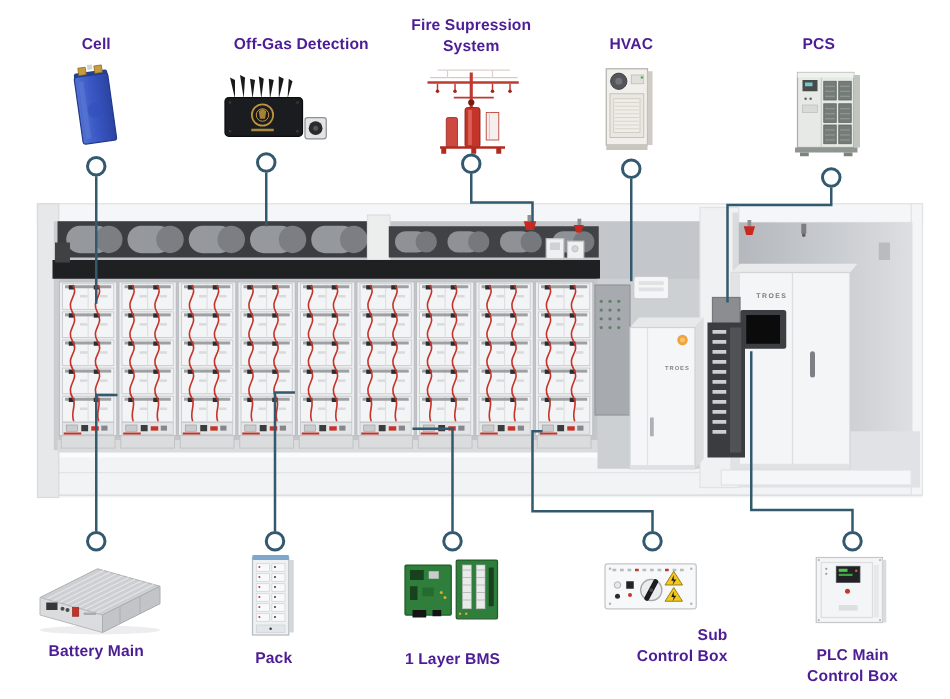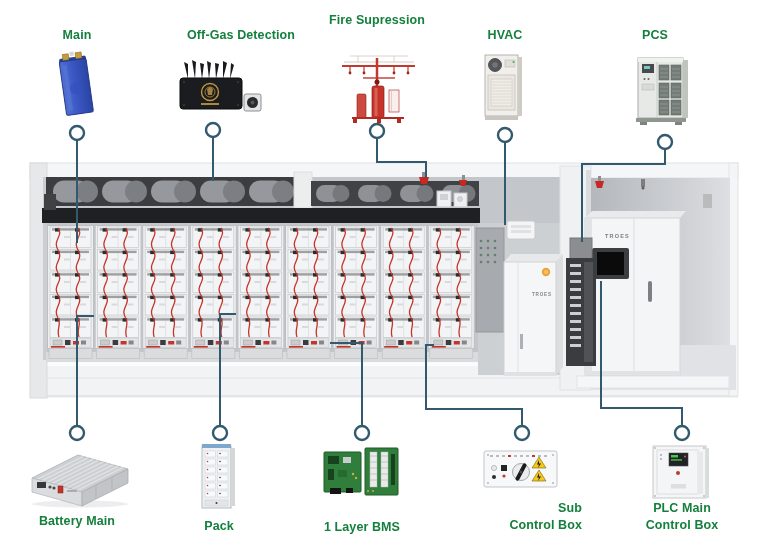--- a/index.html
+++ b/index.html
@@ -1,44 +1,45 @@
 <!DOCTYPE html>
 <html><head>
 <meta charset="utf-8">
 <style>
   html,body{margin:0;padding:0;background:#ffffff;}
   .canvas{position:relative;width:760px;height:559px;background:#ffffff;overflow:hidden;
           font-family:"Liberation Sans",sans-serif;}
-  .lbl{position:absolute;text-align:center;font-weight:700;color:#15803d;
+  .lbl{position:absolute;text-align:center;font-weight:700;color:#4c1d95;
        font-size:12.5px;line-height:16px;letter-spacing:0.1px;white-space:nowrap;}
   .lbl.two{line-height:17px;}
   .abs{position:absolute;}
   svg{display:block;}
 </style>
 </head>
 <body>
 
 <div class="canvas">
 
-  <div class="lbl" style="left:27px;top:27px;width:100px;">Main</div>
+  <div class="lbl" style="left:27px;top:27px;width:100px;">Cell</div>
   <div class="lbl" style="left:135px;top:27px;width:160px;text-align:right;">Off-Gas Detection</div>
   <div class="lbl two" style="left:307px;top:12px;width:140px;">
     <span style="display:block">Fire Supression</span>
+    <span style="display:block">System</span>
   </div>
   <div class="lbl" style="left:455px;top:27px;width:100px;">HVAC</div>
   <div class="lbl" style="left:605px;top:27px;width:100px;">PCS</div>
 
   <div class="lbl" style="left:12px;top:513px;width:130px;">Battery Main</div>
   <div class="lbl" style="left:169px;top:518px;width:100px;">Pack</div>
   <div class="lbl" style="left:297px;top:519px;width:130px;">1 Layer BMS</div>
   <div class="lbl two" style="left:462px;top:500px;width:120px;text-align:right;">
     <span style="display:block">Sub</span>
     <span style="display:block">Control Box</span>
   </div>
-  <div class="lbl two" style="left:617px;top:500px;width:130px;">
+  <div class="lbl two" style="left:617px;top:516px;width:130px;">
     <span style="display:block">PLC Main</span>
     <span style="display:block">Control Box</span>
   </div>
 
   <svg class="abs" style="left:46px;top:48px;" width="60" height="74" viewBox="0 0 60 74">
     <defs>
       <linearGradient id="cellg" x1="0" y1="0" x2="1" y2="0">
         <stop offset="0" stop-color="#5071d2"></stop>
           <stop offset="0.45" stop-color="#3a57c4"></stop>
           <stop offset="1" stop-color="#2b44a3"></stop>

